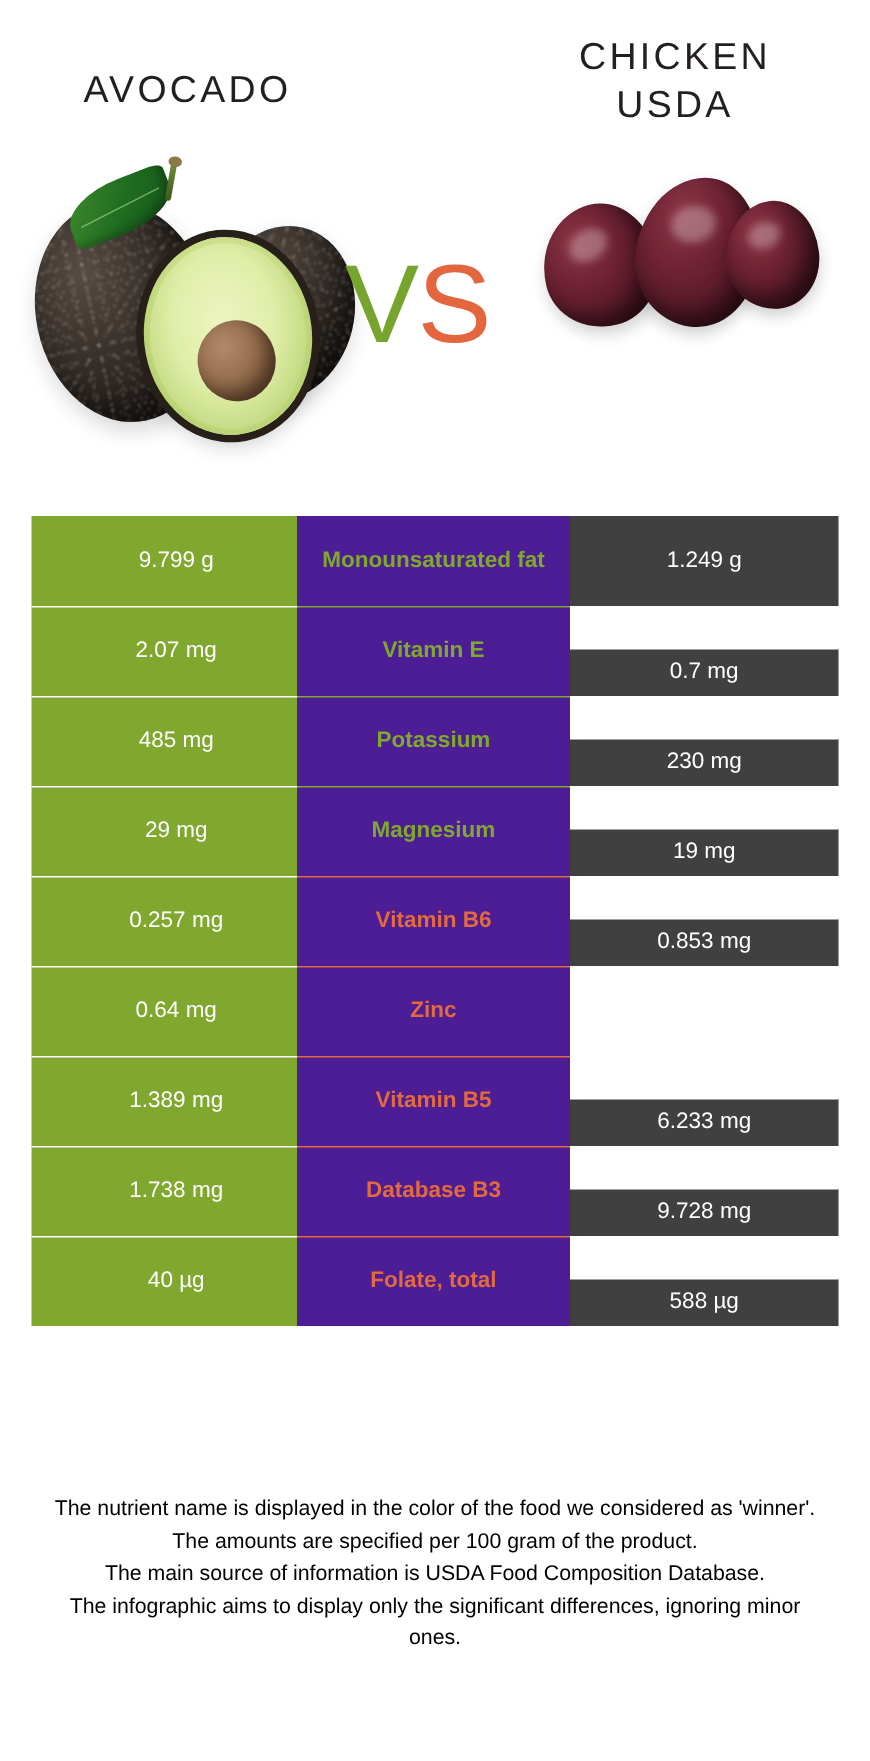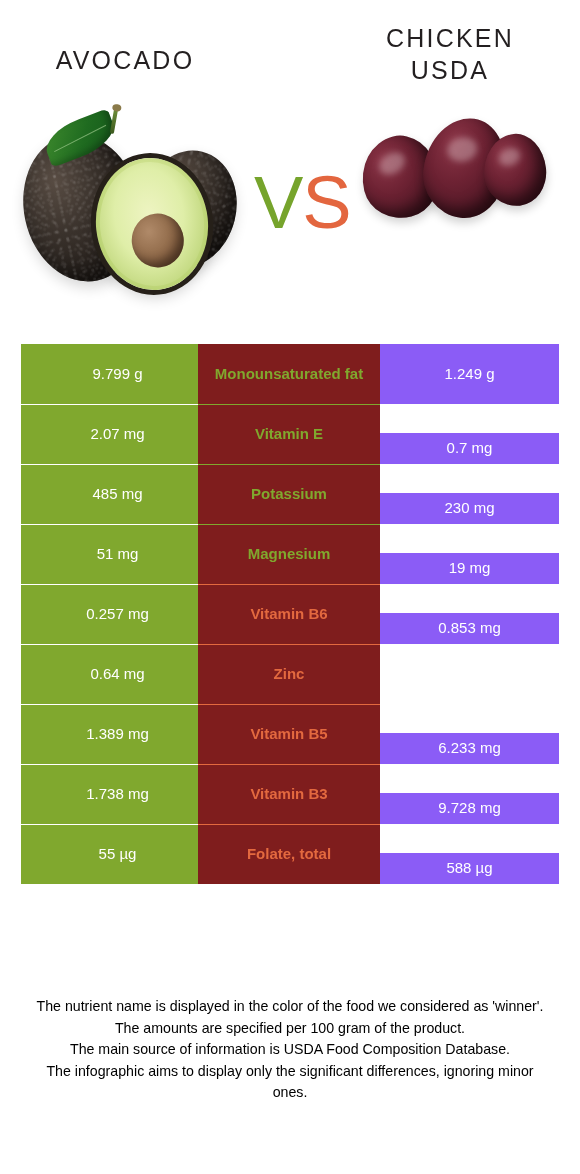--- a/index.html
+++ b/index.html
@@ -31,21 +31,20 @@
 
   .vs {
     position:absolute;
     left:230px; top:166px;
     font-family:"Liberation Sans", sans-serif;
     font-size:74px;
     font-weight:400;
     letter-spacing:-1px;
     line-height:1;
     z-index:5;
-    margin-left:24px;
   }
   .vs .v { color:#76A42C; }
   .vs .s { color:#E3663F; }
 
   
   .avocado-art { position:absolute; left:22px; top:108px; width:200px; height:185px; }
   .av-leaf {
     position:absolute; left:22px; top:12px; width:72px; height:36px;
     background:linear-gradient(125deg,#3f8b2e 0%, #1f6b20 55%, #14581a 100%);
     border-radius:58% 12% 58% 12%;
@@ -127,22 +126,22 @@
   .table {
     position:absolute; left:21px; top:344px;
     width:538px;
   }
   .row { display:flex; width:100%; height:60px; }
   .cell {
     display:flex; align-items:center; justify-content:center;
     font-size:15px; line-height:1.1;
   }
   .cell.left  { width:177px; color:#ffffff; background:#80A82E;padding-left:16px; }
-  .cell.name  { width:182px; background:#7f1d1d; font-weight:bold; }
-  .cell.right { width:179px; color:#ffffff; background:#8b5cf6; }
+  .cell.name  { width:182px; background:#4c1d95; font-weight:bold; }
+  .cell.right { width:179px; color:#ffffff; background:#404040; }
 
   .row + .row .cell.left  { border-top:1px solid #ffffff; }
   .row + .row .cell.right { border-top:1px solid #ffffff;margin-top:28px; }
   .row + .row .cell.name  { border-top:1px solid currentColor; }
 
   .name-green  { color:#80A82E; }
   .name-orange { color:#E3693F; }
 
   
   .footer {
@@ -196,45 +195,45 @@
         <div class="cell left">2.07 mg</div>
         <div class="cell name name-green">Vitamin E</div>
         <div class="cell right">0.7 mg</div>
       </div>
       <div class="row">
         <div class="cell left">485 mg</div>
         <div class="cell name name-green">Potassium</div>
         <div class="cell right">230 mg</div>
       </div>
       <div class="row">
-        <div class="cell left">51 mg</div>
+        <div class="cell left">29 mg</div>
         <div class="cell name name-green">Magnesium</div>
         <div class="cell right">19 mg</div>
       </div>
       <div class="row">
         <div class="cell left">0.257 mg</div>
         <div class="cell name name-orange">Vitamin B6</div>
         <div class="cell right">0.853 mg</div>
       </div>
       <div class="row">
         <div class="cell left">0.64 mg</div>
         <div class="cell name name-orange">Zinc</div>
       </div>
       <div class="row">
         <div class="cell left">1.389 mg</div>
         <div class="cell name name-orange">Vitamin B5</div>
         <div class="cell right">6.233 mg</div>
       </div>
       <div class="row">
         <div class="cell left">1.738 mg</div>
-        <div class="cell name name-orange">Vitamin B3</div>
+        <div class="cell name name-orange">Database B3</div>
         <div class="cell right">9.728 mg</div>
       </div>
       <div class="row">
-        <div class="cell left">55 µg</div>
+        <div class="cell left">40 µg</div>
         <div class="cell name name-orange">Folate, total</div>
         <div class="cell right">588 µg</div>
       </div>
     </div>
 
   <div class="footer">
     <p>The nutrient name is displayed in the color of the food we considered as 'winner'.</p>
     <p>The amounts are specified per 100 gram of the product.</p>
     <p>The main source of information is USDA Food Composition Database.</p>
     <p>The infographic aims to display only the significant differences, ignoring minor ones.</p>

